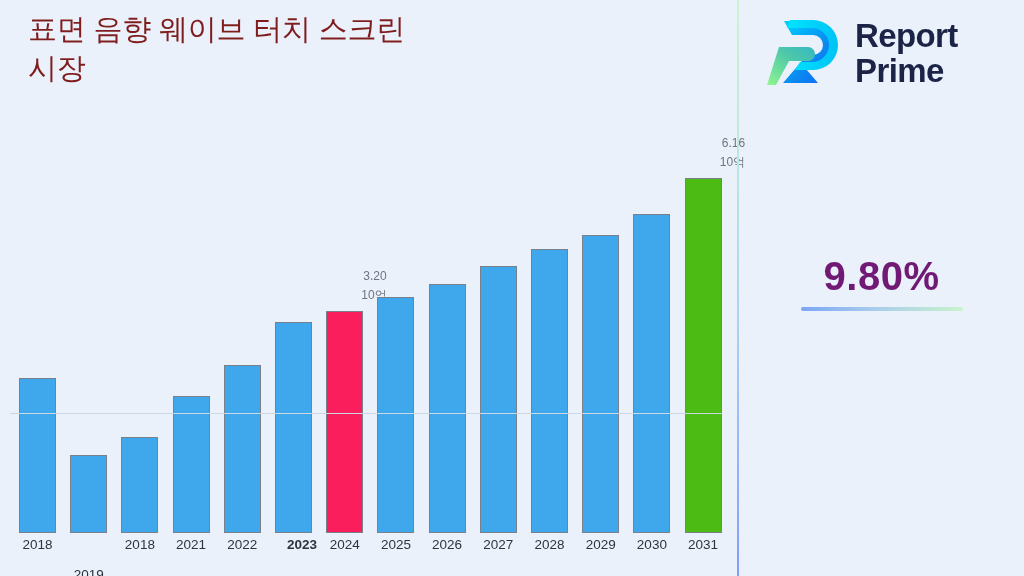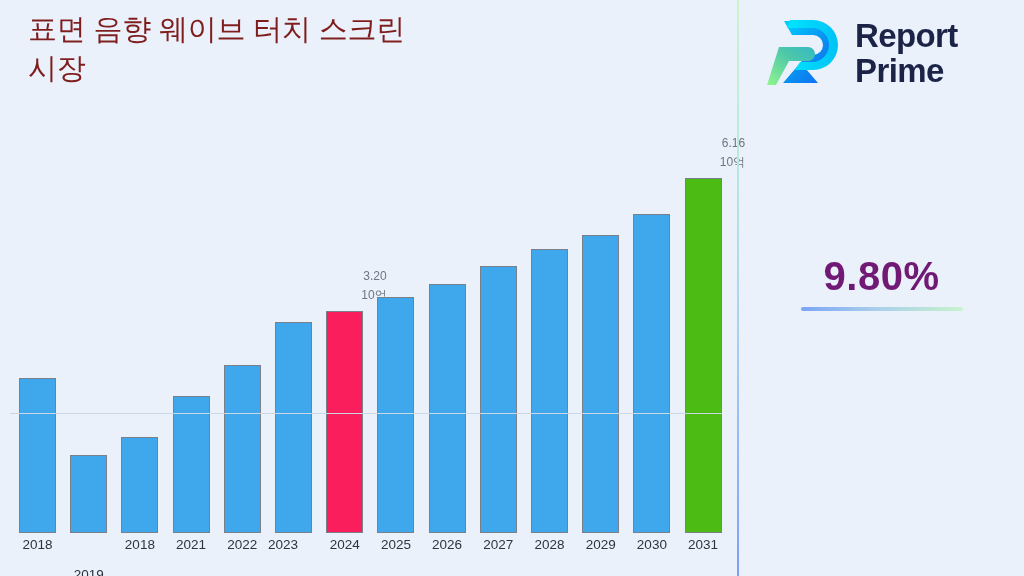--- a/index.html
+++ b/index.html
@@ -243,21 +243,21 @@
 
     <div id="axis-line"></div>
 
     <div id="x-labels">
 
     <div class="x-tick" style="left: 8.5px;">2018</div>
         <div class="x-tick" style="left: 59.7px; margin-top: 30px;">2019</div>
         <div class="x-tick" style="left: 110.9px;">2018</div>
         <div class="x-tick" style="left: 162.1px;">2021</div>
         <div class="x-tick" style="left: 213.3px;">2022</div>
-        <div class="x-tick" style="left: 254px;">2023</div>
+        <div class="x-tick" style="left: 273px; font-weight: bold;">2023</div>
         <div class="x-tick" style="left: 315.7px;">2024</div>
         <div class="x-tick" style="left: 367px;">2025</div>
         <div class="x-tick" style="left: 418.1px;">2026</div>
         <div class="x-tick" style="left: 469.3px;">2027</div>
         <div class="x-tick" style="left: 520.5px;">2028</div>
         <div class="x-tick" style="left: 571.7px;">2029</div>
         <div class="x-tick" style="left: 622.9px;">2030</div>
         <div class="x-tick" style="left: 674.1px;">2031</div>
       </div>
   </div>

